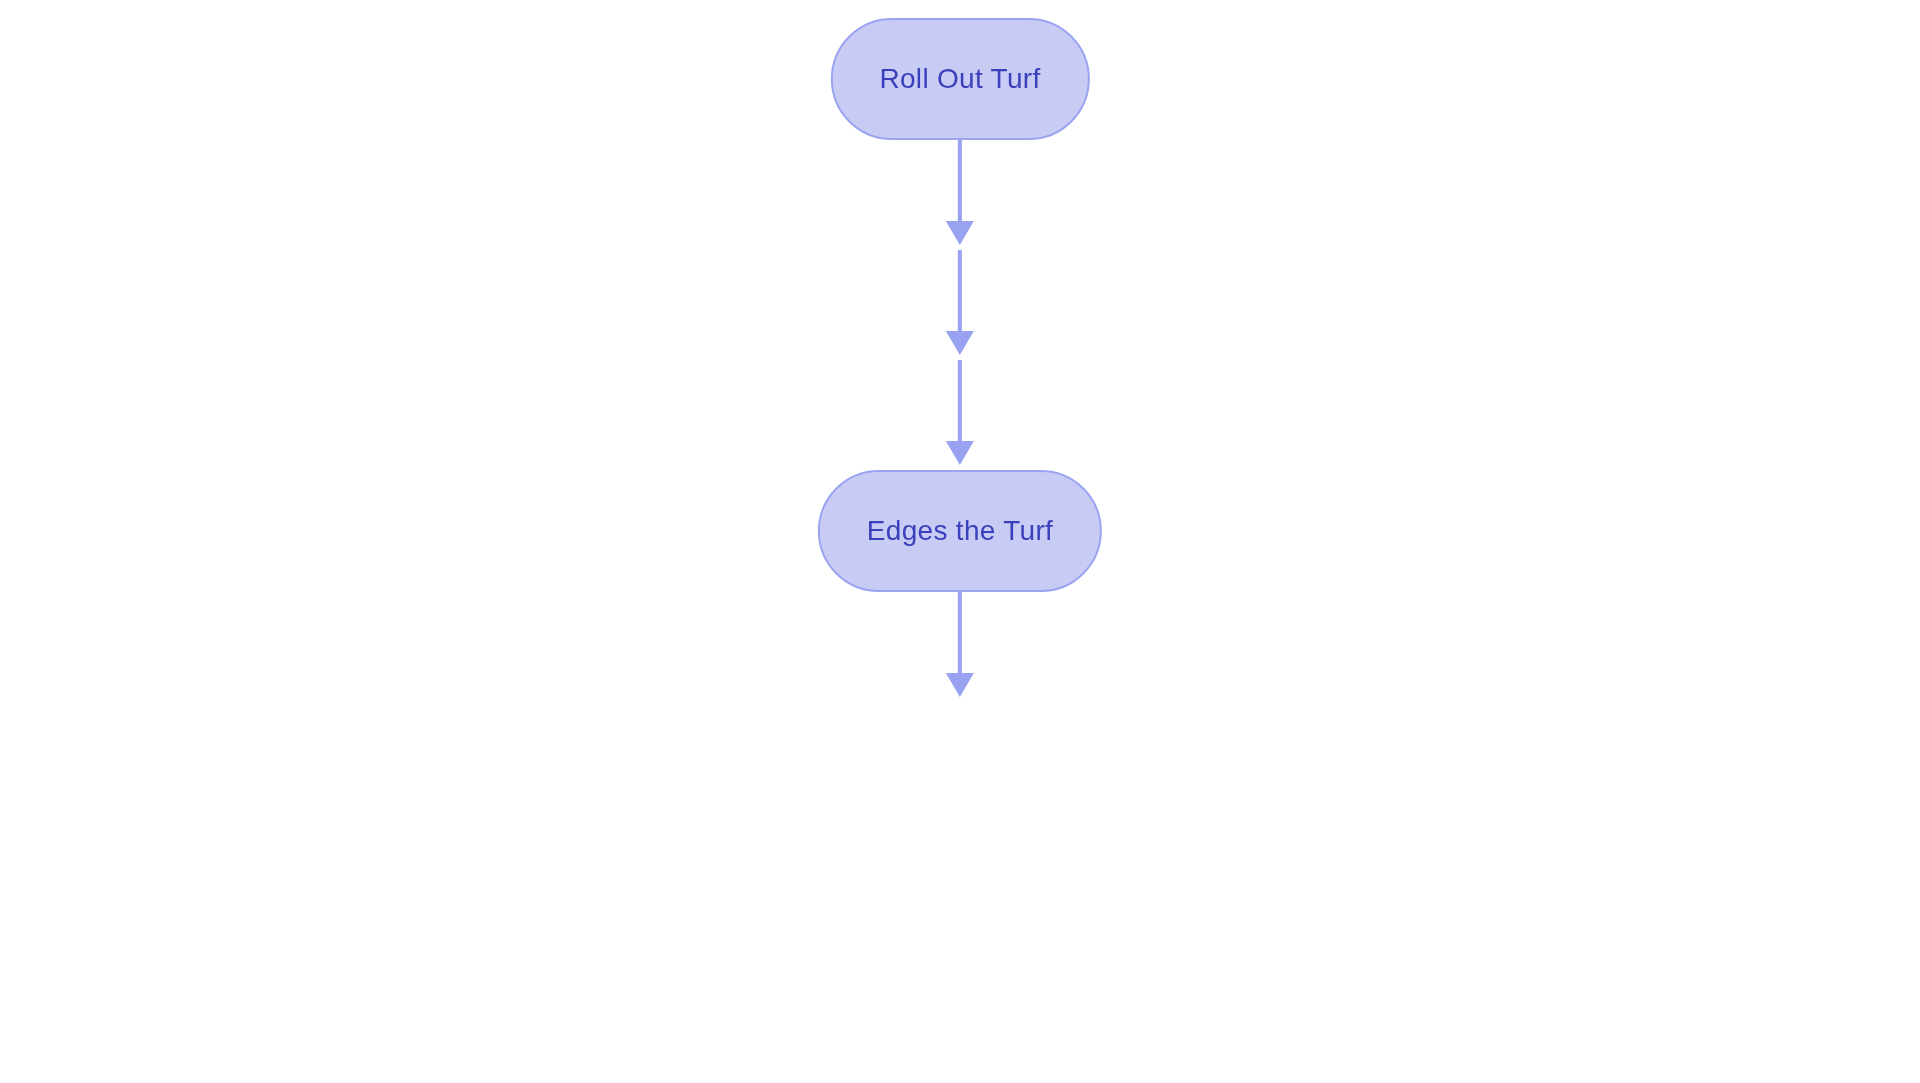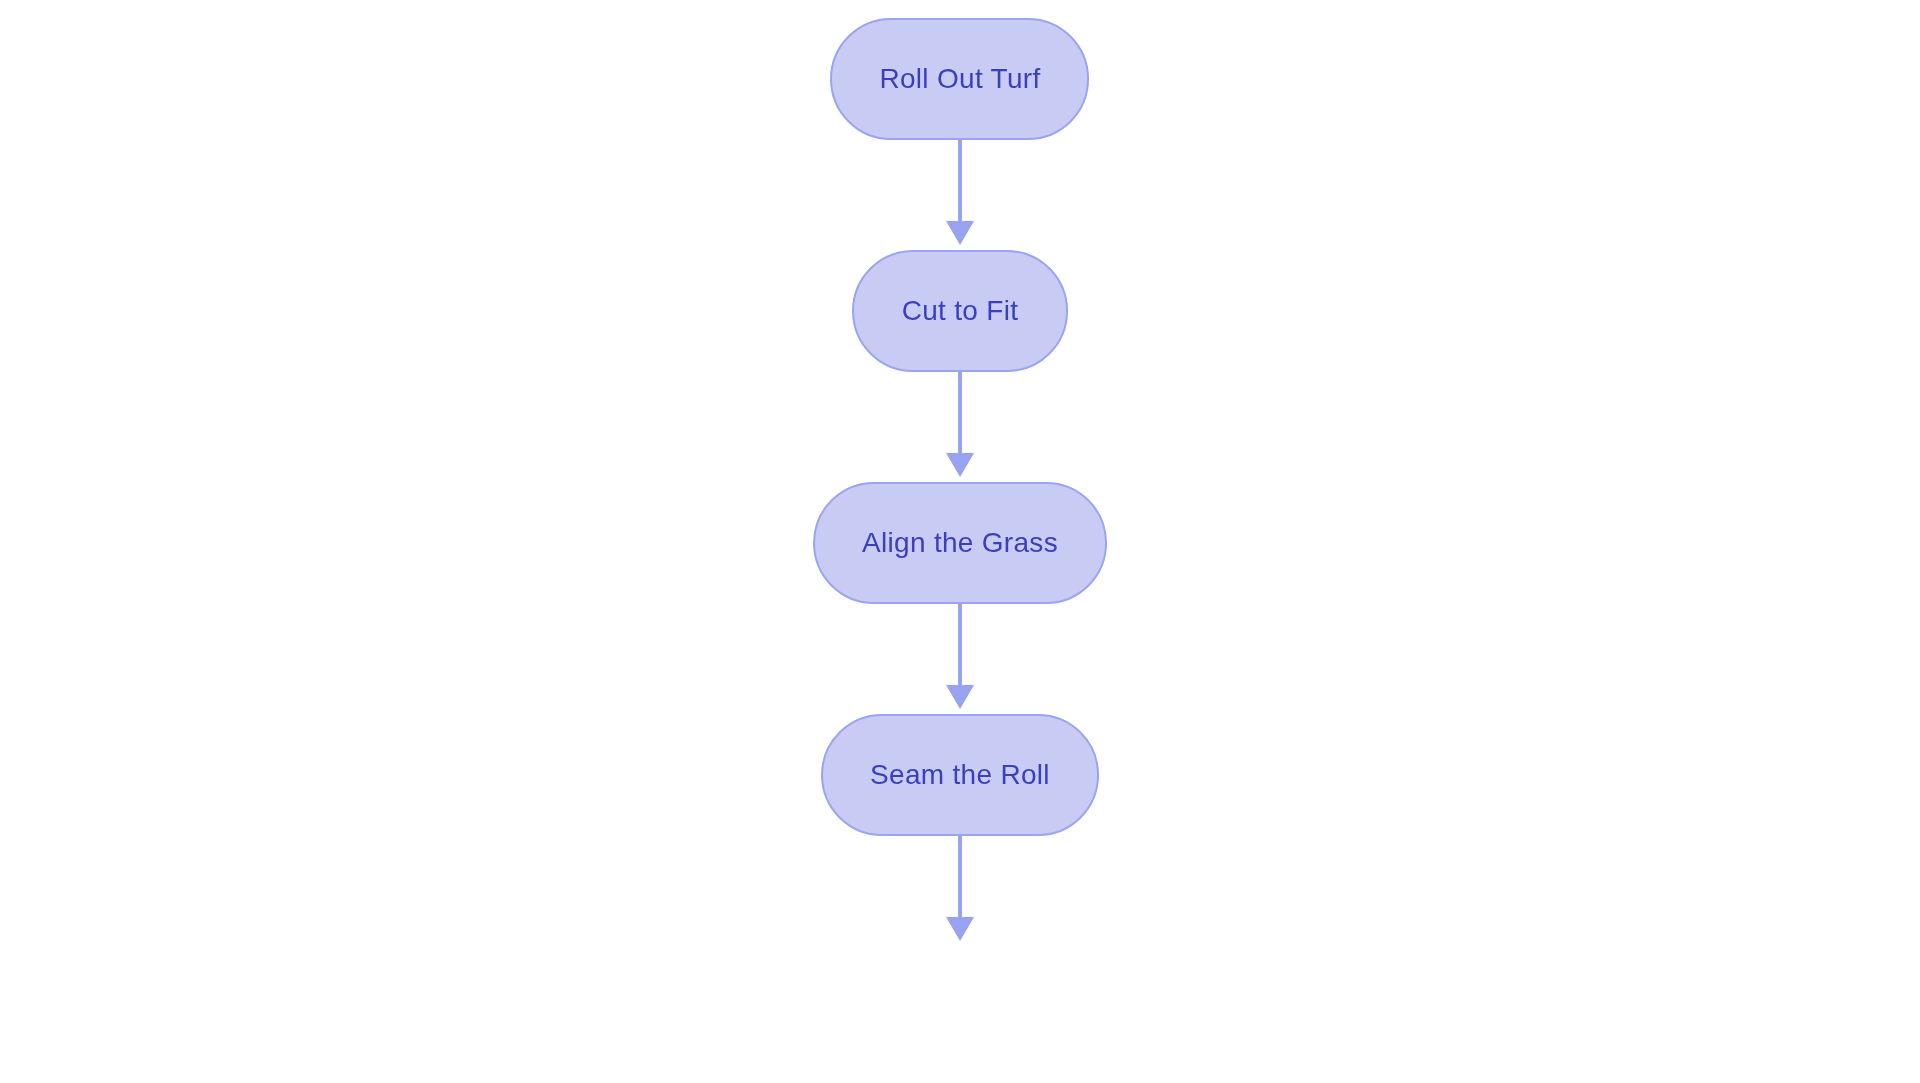--- a/index.html
+++ b/index.html
@@ -78,40 +78,34 @@
 
     <div class="node">
       <span>Roll Out Turf</span>
     </div>
 
     <div class="connector">
       <div class="line"></div>
       <div class="arrowhead"></div>
     </div>
 
-    <div class="node">
-      <span>Cut to Fit</span>
+
+    <div class="connector">
+      <div class="line"></div>
+      <div class="arrowhead"></div>
     </div>
+
 
     <div class="connector">
       <div class="line"></div>
       <div class="arrowhead"></div>
     </div>
 
     <div class="node">
-      <span>Align the Grass</span>
-    </div>
-
-    <div class="connector">
-      <div class="line"></div>
-      <div class="arrowhead"></div>
-    </div>
-
-    <div class="node">
-      <span>Seam the Roll</span>
+      <span>Edges the Turf</span>
     </div>
 
     <div class="connector">
       <div class="line"></div>
       <div class="arrowhead"></div>
     </div>
 
 
   </div>
 </div>

